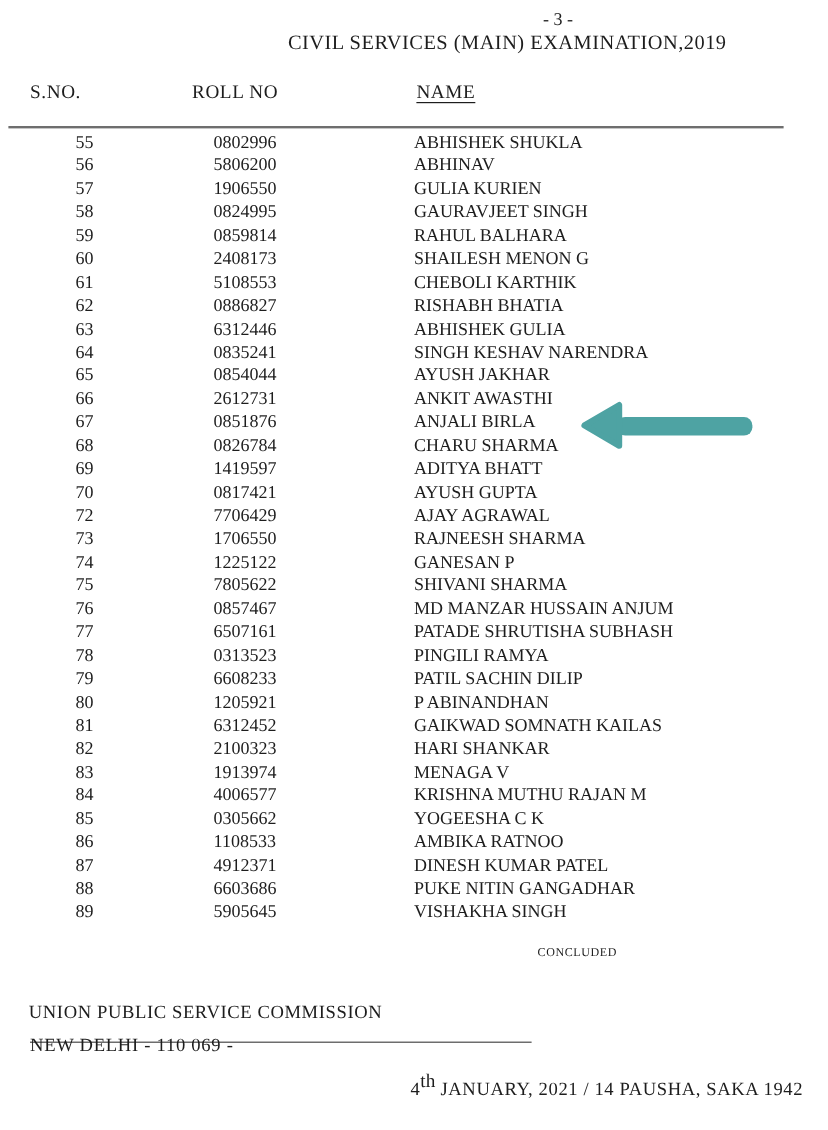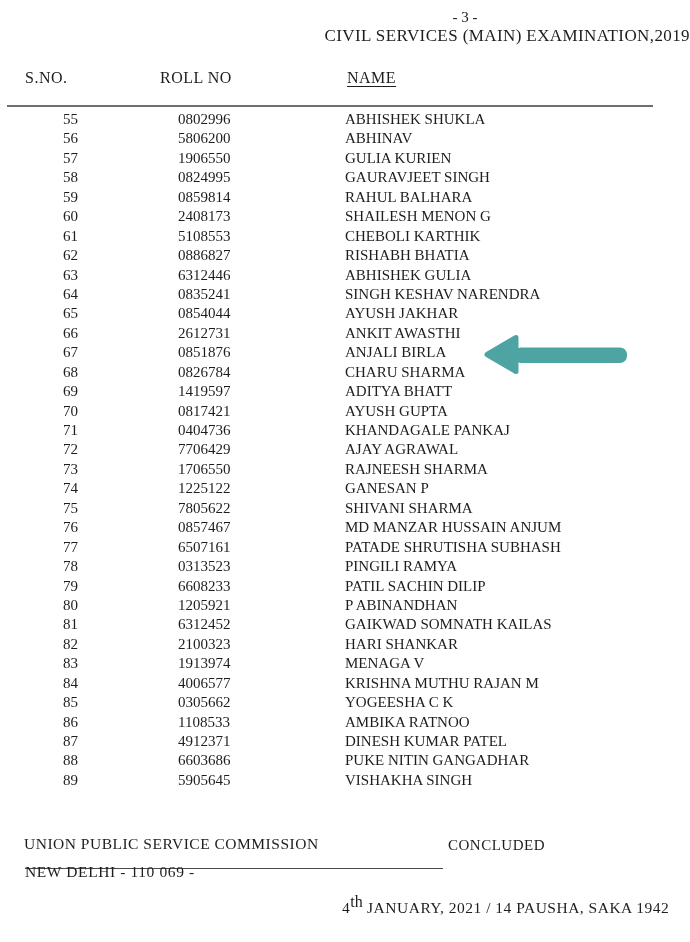--- a/index.html
+++ b/index.html
@@ -12,21 +12,21 @@
     overflow: hidden;
   }
   .abs { position: absolute; }
 
   .page-number {
     top: 9px; left: 240px; width: 450px;
     text-align: center; font-size: 15px;
   }
   .doc-title {
     top: 26px; left: 240px; width: 450px;
-    text-align: right; font-size: 17px; letter-spacing: 0.4px;
+    text-align: left; font-size: 17px; letter-spacing: 0.4px;
     white-space: nowrap;
   }
 
   .col-header { top: 69px; font-size: 16px; letter-spacing: 0.5px; }
   .col-header.sno  { left: 25px; }
   .col-header.roll { left: 160px; }
   .col-header.name { left: 347px; text-decoration: underline; text-underline-offset: 3px; }
 
   .top-rule {
     top: 105px; left: 7px; width: 646px; height: 0;
@@ -35,21 +35,21 @@
 
   #rows { top: 110px; left: 0; width: 590px; }
   .table-row {
     position: relative; height: 19.45px; line-height: 19.45px;
     font-size: 15px; white-space: nowrap;
   }
   .table-row .sn   { position: absolute; left: 0;   width: 78px; text-align: right; }
   .table-row .roll { position: absolute; left: 178px; }
   .table-row .name { position: absolute; left: 345px; }
 
-  .concluded { top: 789px; left: 448px; font-size: 15px; letter-spacing: 0.5px; margin-top: 48px; }
+  .concluded { top: 789px; left: 448px; font-size: 10px; letter-spacing: 0.5px; }
 
   .org-name { top: 835px; left: 24px; font-size: 15.5px; letter-spacing: 0.5px; }
 
   .footer-rule {
     top: 868px; left: 25px; width: 418px; height: 0;
     border-top: 1.5px solid #4a4a4a;
   }
 
   .place-line { top: 863px; left: 25px; font-size: 15.5px; letter-spacing: 0.6px; }
   .date-line  { top: 893px; left: 342px; font-size: 15.5px; letter-spacing: 0.5px; white-space: nowrap; }
@@ -142,25 +142,20 @@
     </div>
     <div class="table-row">
       <span class="sn">69</span>
       <span class="roll">1419597</span>
       <span class="name">ADITYA BHATT</span>
     </div>
     <div class="table-row">
       <span class="sn">70</span>
       <span class="roll">0817421</span>
       <span class="name">AYUSH GUPTA</span>
-    </div>
-    <div class="table-row">
-      <span class="sn">71</span>
-      <span class="roll">0404736</span>
-      <span class="name">KHANDAGALE PANKAJ</span>
     </div>
     <div class="table-row">
       <span class="sn">72</span>
       <span class="roll">7706429</span>
       <span class="name">AJAY AGRAWAL</span>
     </div>
     <div class="table-row">
       <span class="sn">73</span>
       <span class="roll">1706550</span>
       <span class="name">RAJNEESH SHARMA</span>

